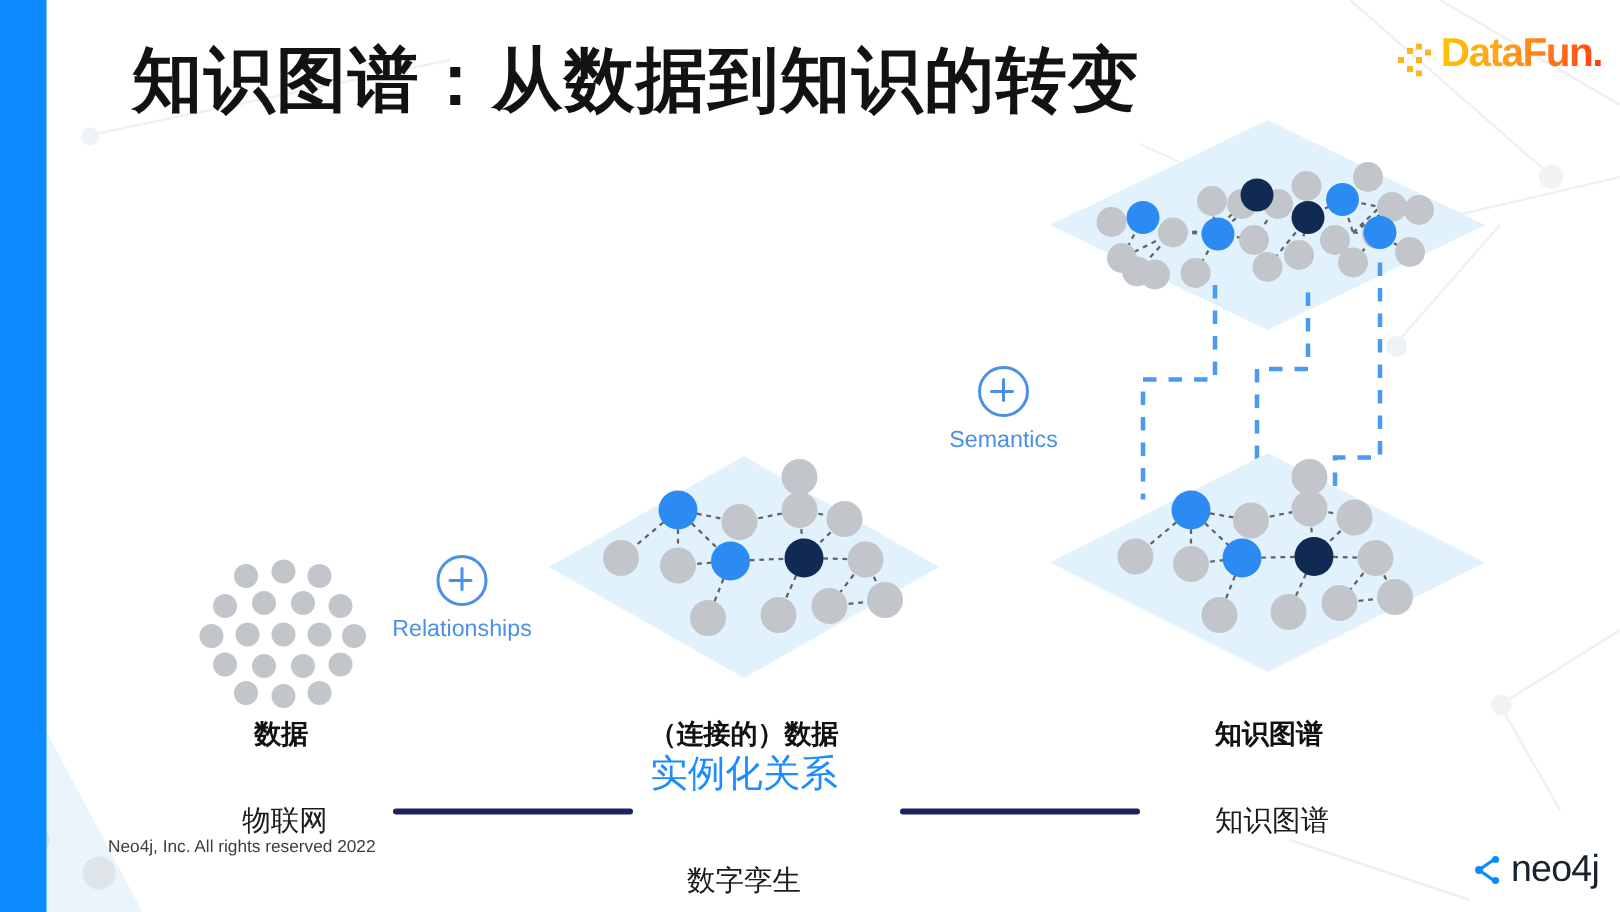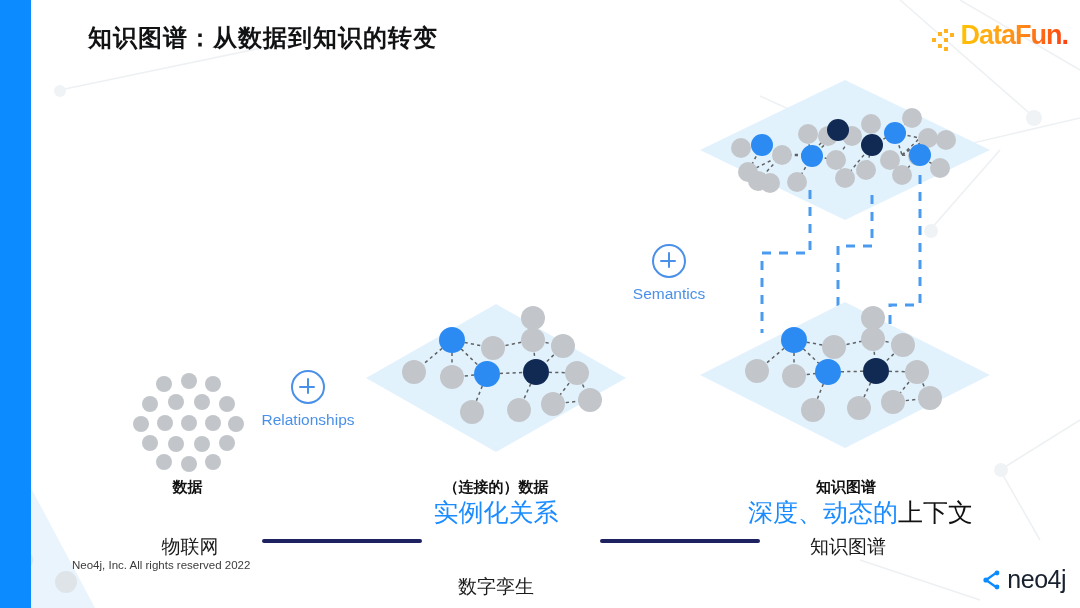--- a/index.html
+++ b/index.html
@@ -20,21 +20,21 @@
     background:#0b8bff;
   }
   .page-num{
     position:absolute;left:0;top:601px;width:31px;
     text-align:right;color:#d8ecff;font-size:11px;letter-spacing:.5px;margin-top:44px;
   }
 
   
   .title{
     position:absolute;left:88px;top:22px;
-    font-size:24px;font-weight:bold;color:#111214;
+    font-size:47px;font-weight:bold;color:#111214;
     letter-spacing:1px;white-space:nowrap;
   }
 
   
   .datafun{position:absolute;right:12px;top:20px;height:38px;}
   .datafun-text{
     font-size:27px;font-weight:bold;letter-spacing:-1px;
     background:linear-gradient(100deg,#ffc400 0%,#ffa617 35%,#ff7a18 65%,#ff3b0f 100%);
     -webkit-background-clip:text;background-clip:text;color:transparent;
     display:inline-block;
@@ -64,21 +64,21 @@
     content:"";position:absolute;background:#4a90e8;border-radius:1px;
   }
   .plus-circle:before{left:50%;top:6px;width:2.6px;height:16px;margin-left:-1.3px;}
   .plus-circle:after{top:50%;left:6px;height:2.6px;width:16px;margin-top:-1.3px;}
   .plus-label{
     margin-top:7px;font-size:15.5px;color:#4a90e8;white-space:nowrap;
   }
 
   
   .cap{position:absolute;text-align:center;white-space:nowrap;}
-  .cap .l1{font-size:15px;font-weight:bold;color:#111;line-height:1.25;}
+  .cap .l1{font-size:18px;font-weight:bold;color:#111;line-height:1.25;}
   .cap .l2{font-size:25px;font-weight:normal;line-height:1.25;}
   .blue-txt{color:#1a8cff;}
   .dark-txt{color:#111;}
 
   
   .tl{position:absolute;top:530px;left:0;width:1080px;height:30px;}
   .tl-label{
     position:absolute;font-size:19px;color:#1b1b1b;white-space:nowrap;
     transform:translateX(-50%);
   }
@@ -333,21 +333,20 @@
     <div class="l1">数据</div>
   </div>
 
   <div class="cap" style="left:398px;top:478px;width:196px;">
     <div class="l1">（连接的）数据</div>
     <div class="l2"><span class="blue-txt">实例化关系</span></div>
   </div>
 
   <div class="cap" style="left:748px;top:478px;width:196px;">
     <div class="l1">知识图谱</div>
-    <div class="l2"><span class="blue-txt">深度、动态的</span><span class="dark-txt">上下文</span></div>
   </div>
 
   <div class="tl">
     <div class="tl-label" style="left:190px;top:4px;">物联网</div>
     <div class="tl-line" style="left:262px;width:160px;"></div>
     <div class="tl-label" style="left:496px;top:4px;margin-top:40px;">数字孪生</div>
     <div class="tl-line" style="left:600px;width:160px;"></div>
     <div class="tl-label" style="left:848px;top:4px;">知识图谱</div>
   </div>
 

